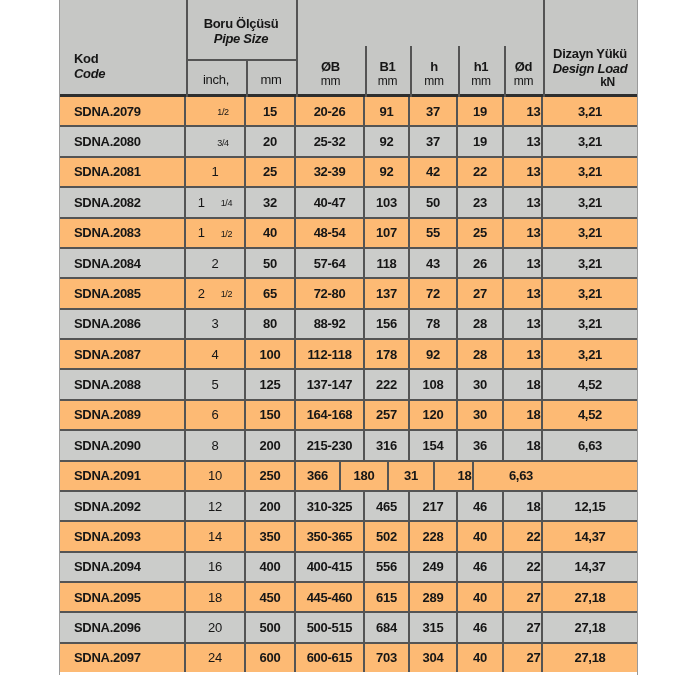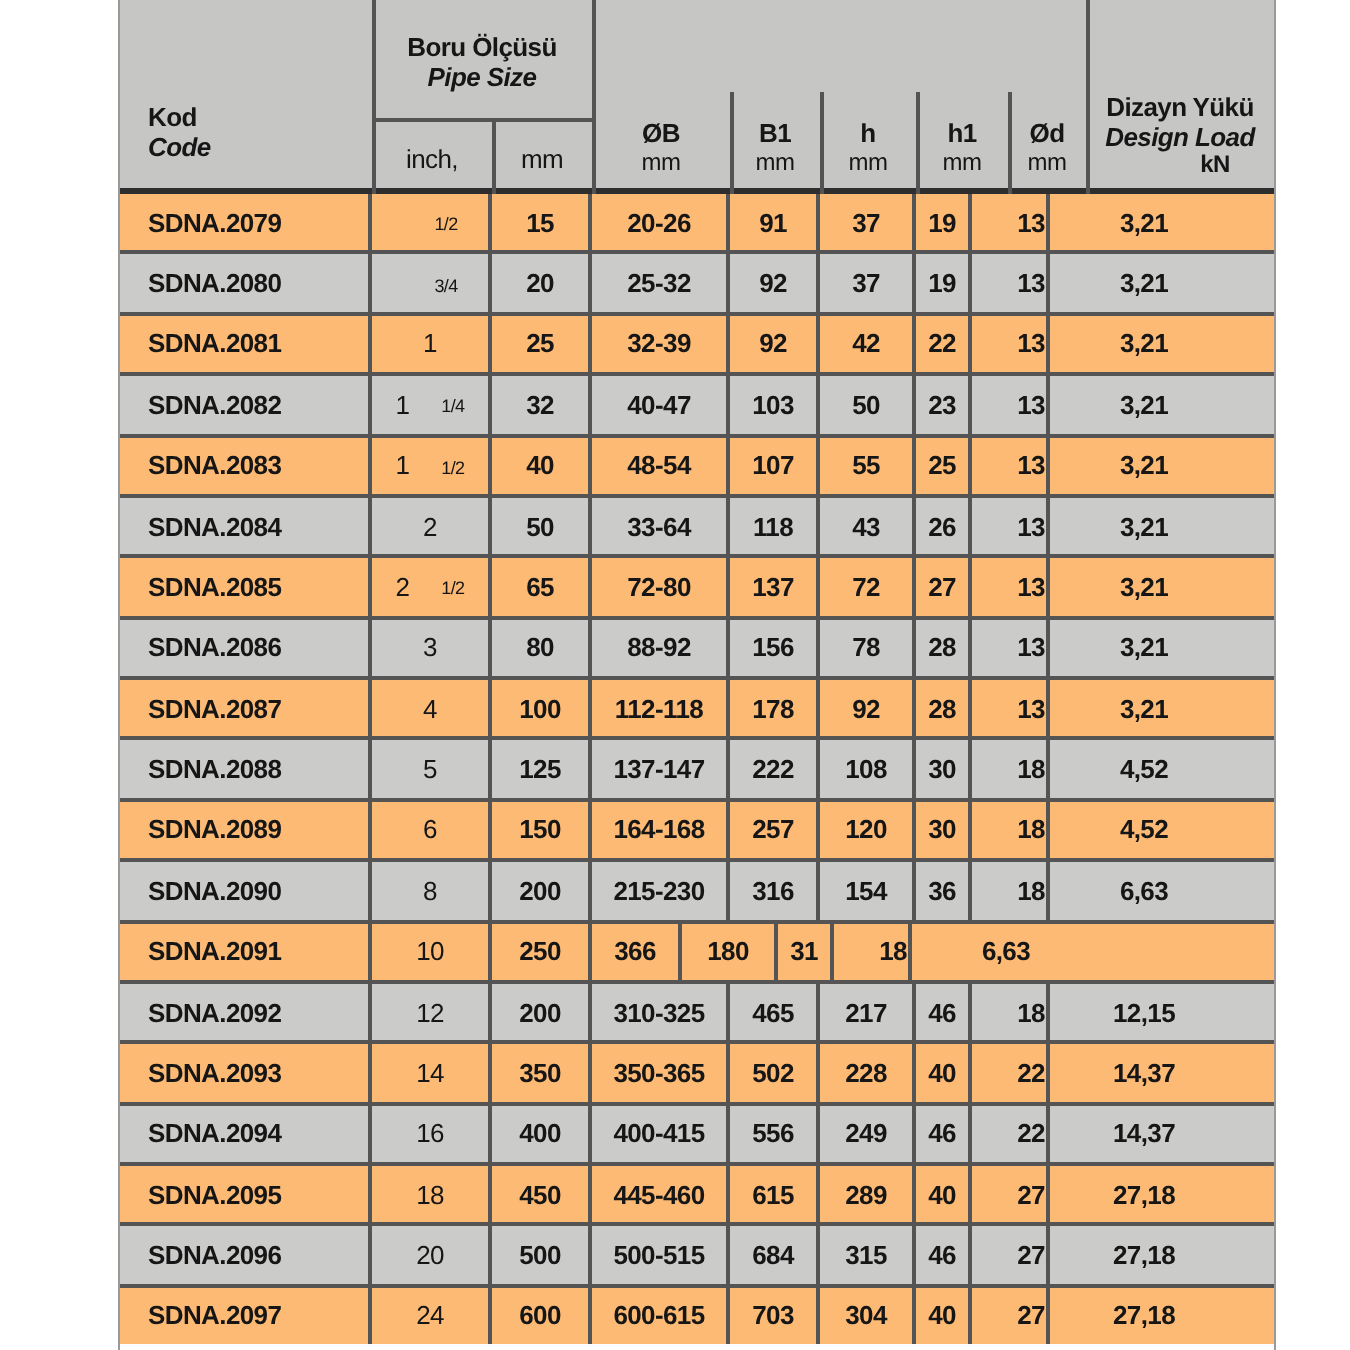--- a/index.html
+++ b/index.html
@@ -36,21 +36,21 @@
   .trow.alt{background:var(--stripe_bg);}
   .cell{display:flex;align-items:center;justify-content:center;box-sizing:border-box;
         font-size:13px;font-weight:bold;letter-spacing:-0.3px;
         border-right:2px solid var(--grid);overflow:hidden;white-space:nowrap;}
   .cell.code{width:126px;justify-content:flex-start;padding-left:14px;}
   .cell.inch{width:60px;font-weight:normal;}
   .cell.mm{width:50px;}
   .cell.ob{width:69px;}
   .cell.b1{width:45px;}
   .cell.h{width:48px;}
-  .cell.h1{width:28px;}
+  .cell.h1{width:46px;}
   .cell.od{width:39px;padding-left:22px;}
   .cell.load{width:94px;border-right:none;}
   .inch .whole{font-size:13px;}
   .inch .frac{font-size:9px;margin-left:16px;position:relative;top:1px;}
   .inch .whole:empty{display:none;}
   .inch .frac:empty{display:none;}
 </style>
 </head>
 <body>
 
@@ -176,21 +176,21 @@
     <div class="cell h1">25</div>
     <div class="cell od">13</div>
     <div class="cell load">3,21</div>
   </div>
         <div class="trow alt">
     <div class="cell code">SDNA.2084</div>
     <div class="cell inch">
             <span class="whole">2</span>
           </div>
     <div class="cell mm">50</div>
-    <div class="cell ob">33-64</div>
+    <div class="cell ob">57-64</div>
     <div class="cell b1">118</div>
     <div class="cell h">43</div>
     <div class="cell h1">26</div>
     <div class="cell od">13</div>
     <div class="cell load">3,21</div>
   </div>
         <div class="trow">
     <div class="cell code">SDNA.2085</div>
     <div class="cell inch">
             <span class="whole">2</span>

